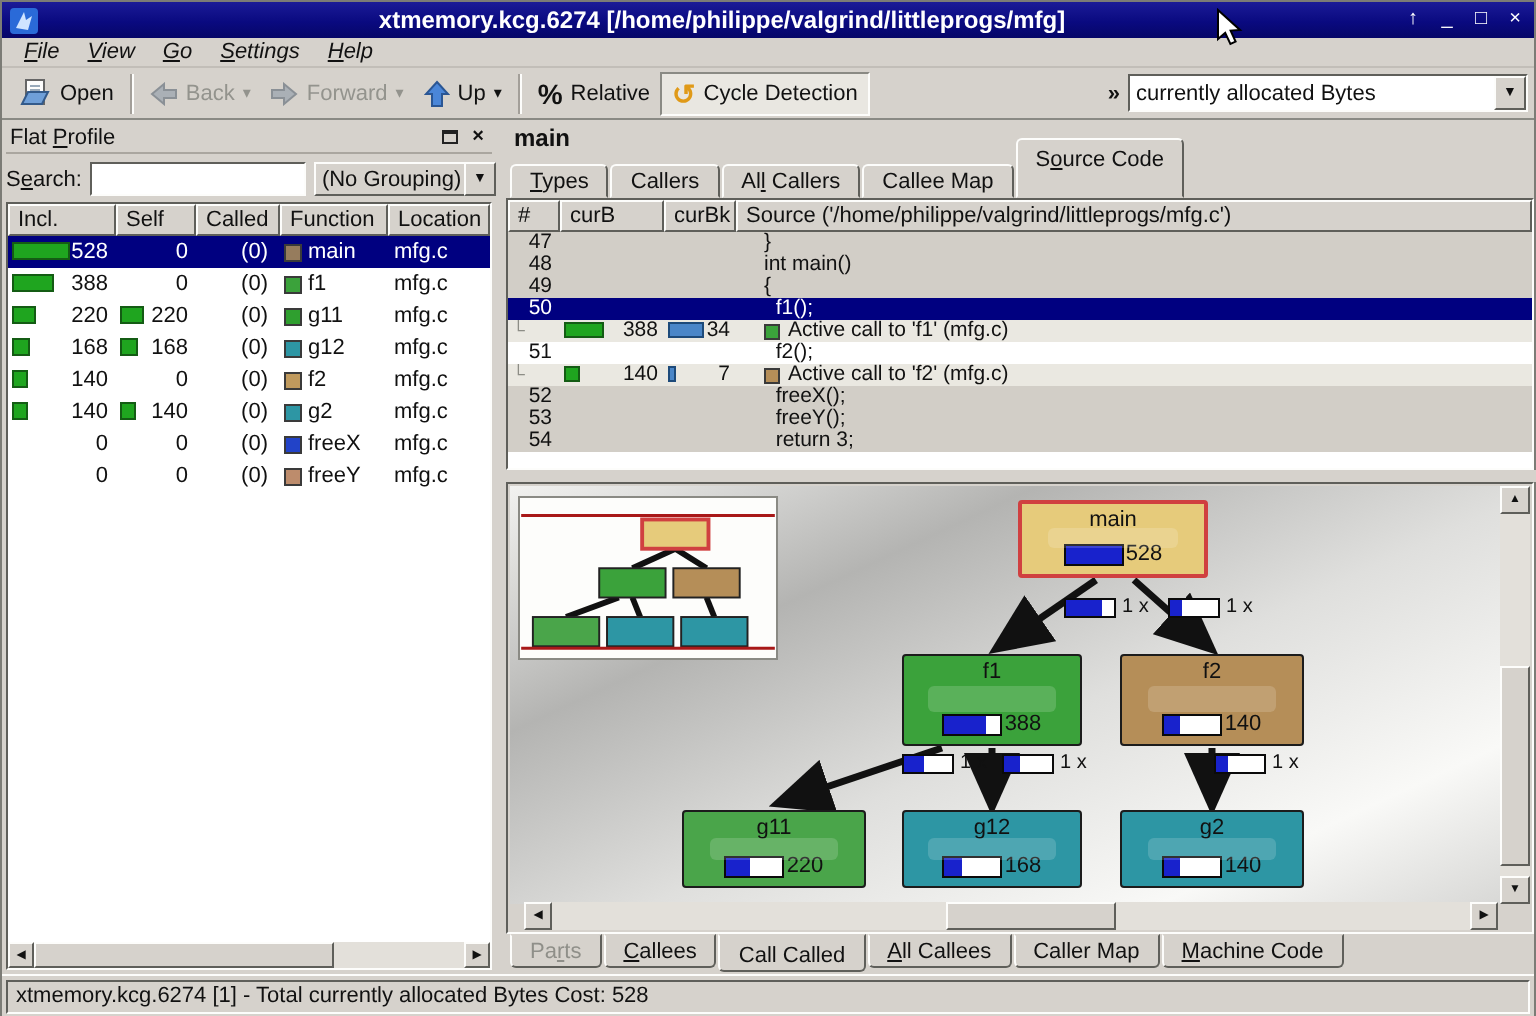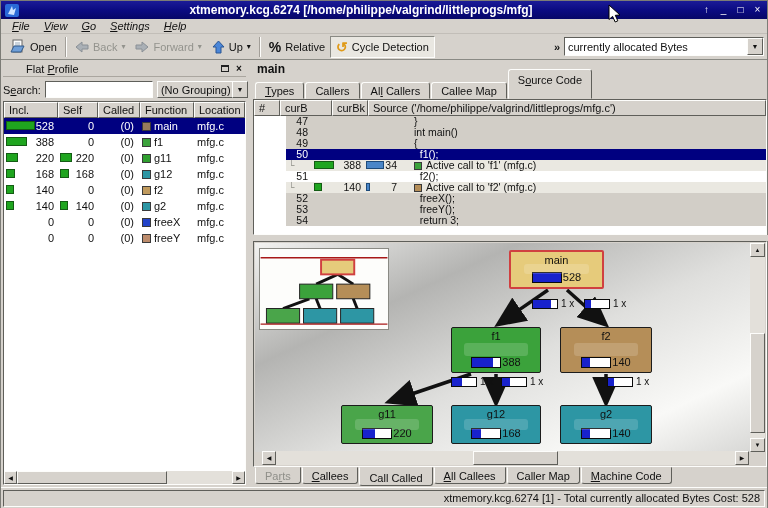--- a/index.html
+++ b/index.html
@@ -51,21 +51,21 @@
             font-size:7px; line-height:15px; }
 
   
   .b-out { border:1px solid; border-color:#fdfdfb #5f5f5a #5f5f5a #fdfdfb; }
   .b-in  { border:1px solid; border-color:#5f5f5a #fdfdfb #fdfdfb #5f5f5a; }
 
   
   .dock { position:absolute; left:0; top:59px; width:247px; height:427px; }
   .dock-titlebar { position:absolute; left:2px; top:1px; width:243px; height:16px;
                    display:flex; align-items:center; border-bottom:1px solid #aaa69f; }
-  .dock-title { flex:1; padding-left:2px;margin-left:21px; }
+  .dock-title { flex:1; padding-left:2px; }
   .dock-btn { width:14px; height:13px; text-align:center; line-height:12px;
               font-size:10px; display:flex; align-items:center; justify-content:center; }
   .float-glyph { width:8px; height:7px; border:1px solid #222; border-top-width:2px; }
   .search-row { position:absolute; left:2px; top:19px; width:243px; height:21px;
                 display:flex; align-items:center; gap:4px; }
   .search-input { width:108px; height:17px; background:#fff; }
   .grouping-combo { width:92px; height:17px; background:#d6d2cc; display:flex; align-items:center; }
   .grouping-combo .cb-text { flex:1; padding:0 3px; white-space:nowrap; overflow:hidden; }
 
   .fp-frame { position:absolute; left:2px; top:41px; width:243px; height:384px;
@@ -114,21 +114,21 @@
   .tabbar-bottom .tab.active { height:19px; }
 
   
   .src-frame { position:absolute; left:1px; top:39px; width:514px; height:136px;
                background:#fff; border:1px solid; border-color:#5f5f5a #fdfdfb #fdfdfb #5f5f5a;
                overflow:hidden; }
   .sc-header { display:flex; height:16px; background:#d6d2cc; }
   .sc-h { height:16px; line-height:14px; padding:0 4px; overflow:hidden; white-space:nowrap; }
   .sc-h:nth-child(1){ width:26px; } .sc-h:nth-child(2){ width:52px; }
   .sc-h:nth-child(3){ width:36px; } .sc-h:nth-child(4){ flex:1; }
-  .sc-row { display:flex; height:11px; line-height:11px; font-size:10.5px; background:#d2cec7;margin-left:32px; }
+  .sc-row { display:flex; height:11px; line-height:11px; font-size:10.5px; background:#d2cec7; }
   .sc-row.call { background:#eae8e1; }
   .sc-row.white { background:#fff; }
   .sc-row.sel { background:#000080; color:#fff; }
   .sc-c { overflow:hidden; white-space:nowrap; display:flex; align-items:center; }
   .sc-no { width:26px; justify-content:flex-end; padding-right:4px; }
   .sc-curb { width:52px; justify-content:flex-end; padding-right:3px; position:relative; }
   .sc-curbk { width:36px; justify-content:flex-end; padding-right:3px; position:relative; }
   .sc-src { flex:1; white-space:pre; padding-left:14px; }
   .sc-row .gbar { top:1px; height:8px; }
   .tree-glyph { color:#8d8d86; font-size:9px; margin-right:auto; padding-left:2px; }
@@ -164,21 +164,21 @@
                    background:#e3e0da; display:flex; flex-direction:column; }
   .graph-vscroll .sb-btn { width:15px; height:14px; line-height:13px; }
   .vtrack { flex:1; position:relative; }
   .sb-thumb-v { position:absolute; left:0; width:15px; background:#d6d2cc; }
   .graph-hscroll { position:absolute; left:8px; bottom:1px; height:14px; right:17px;
                    background:#e3e0da; display:flex; }
   .graph-hscroll .sb-btn { width:14px; height:14px; line-height:13px; }
 
   
   .statusbar { position:absolute; left:0; top:486px; width:766px; height:21px;
-               background:#d6d2cc; border-top:1px solid #fdfdfb; padding:2px 2px 0;text-align:right; }
+               background:#d6d2cc; border-top:1px solid #fdfdfb; padding:2px 2px 0; }
   .status-field { height:17px; line-height:15px; padding:0 4px; background:#d6d2cc; }
 
   
   .cursor { position:absolute; left:607px; top:3px; z-index:50; }
 </style>
 </head>
 <body>
 
 <div class="window">
 

